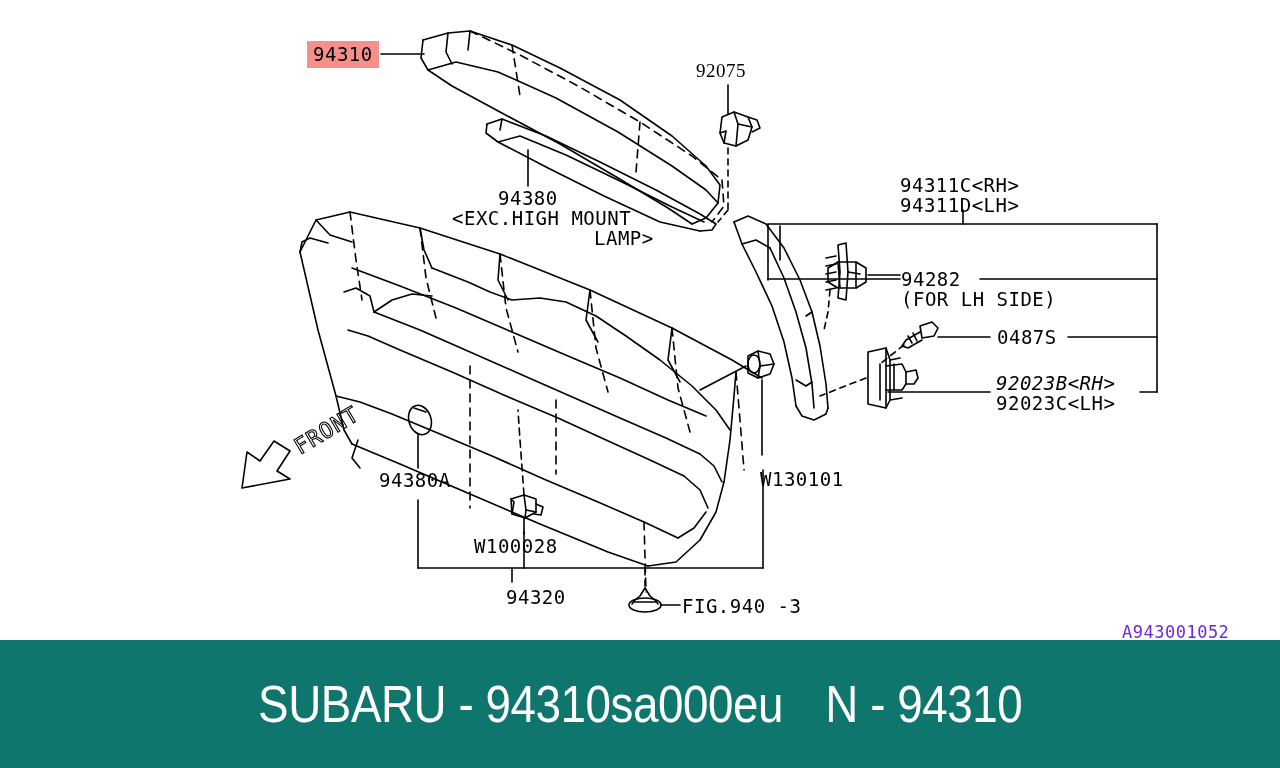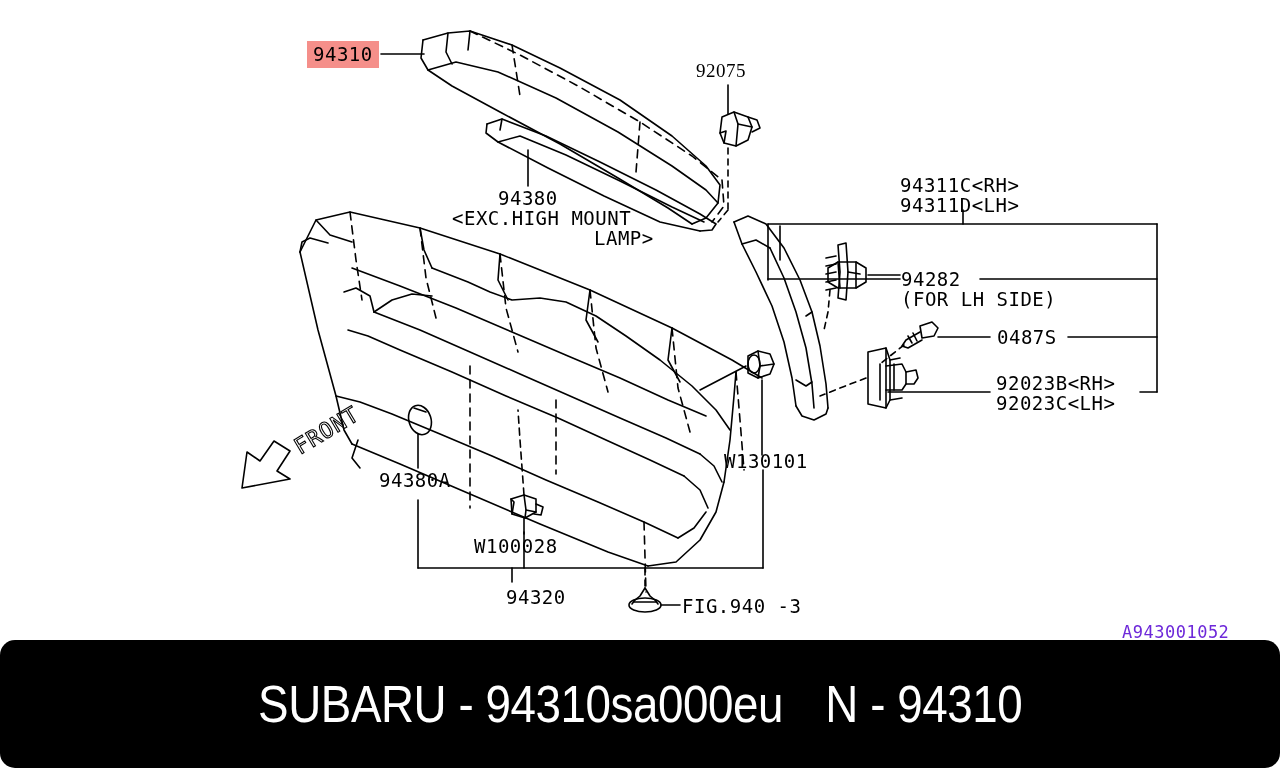--- a/index.html
+++ b/index.html
@@ -313,38 +313,38 @@
     <div class="callout" style="left:594px; top:227px;">LAMP&gt;</div>
 
     <div class="callout" style="left:900px; top:174px;">94311C&lt;RH&gt;</div>
     <div class="callout" style="left:900px; top:194px;">94311D&lt;LH&gt;</div>
 
     <div class="callout" style="left:901px; top:268px;">94282</div>
     <div class="callout" style="left:901px; top:288px;">(FOR LH SIDE)</div>
 
     <div class="callout" style="left:997px; top:326px;">0487S</div>
 
-    <div class="callout" style="left:996px; top:372px;">92023B&lt;RH&gt;</div>
+    <div class="callout" style="left:996px; top:372px;font-style:italic;">92023B&lt;RH&gt;</div>
     <div class="callout" style="left:996px; top:392px;">92023C&lt;LH&gt;</div>
 
     <div class="callout" style="left:379px; top:469px;">94380A</div>
 
     <div class="callout" style="left:474px; top:535px;">W100028</div>
 
-    <div class="callout" style="left:724px; top:450px;">W130101</div>
+    <div class="callout" style="left:724px; top:468px;padding-left:36px;">W130101</div>
 
     <div class="callout" style="left:458px; top:586px;margin-left:48px;">94320</div>
 
     <div class="callout" style="left:682px; top:595px;">FIG.940 -3</div>
 
     <div class="drawing-no" style="left:1122px; top:622px;">A943001052</div>
 
   </div>
 
-  <div id="footer-bar" style="background: #000000; border-radius: 15px;">
+  <div id="footer-bar" style="background: #0f766e;">
     <div id="footer-inner" style="color: rgb(255, 255, 255);">
       <span id="footer-brand-group"><span>SUBARU</span><span> - </span><span>94310sa000eu</span></span>
       <span id="footer-sep"></span>
       <span id="footer-alt-group"><span>N</span><span> - </span><span>94310</span></span>
     </div>
   </div>
 
 </div>
 
 </body></html>

